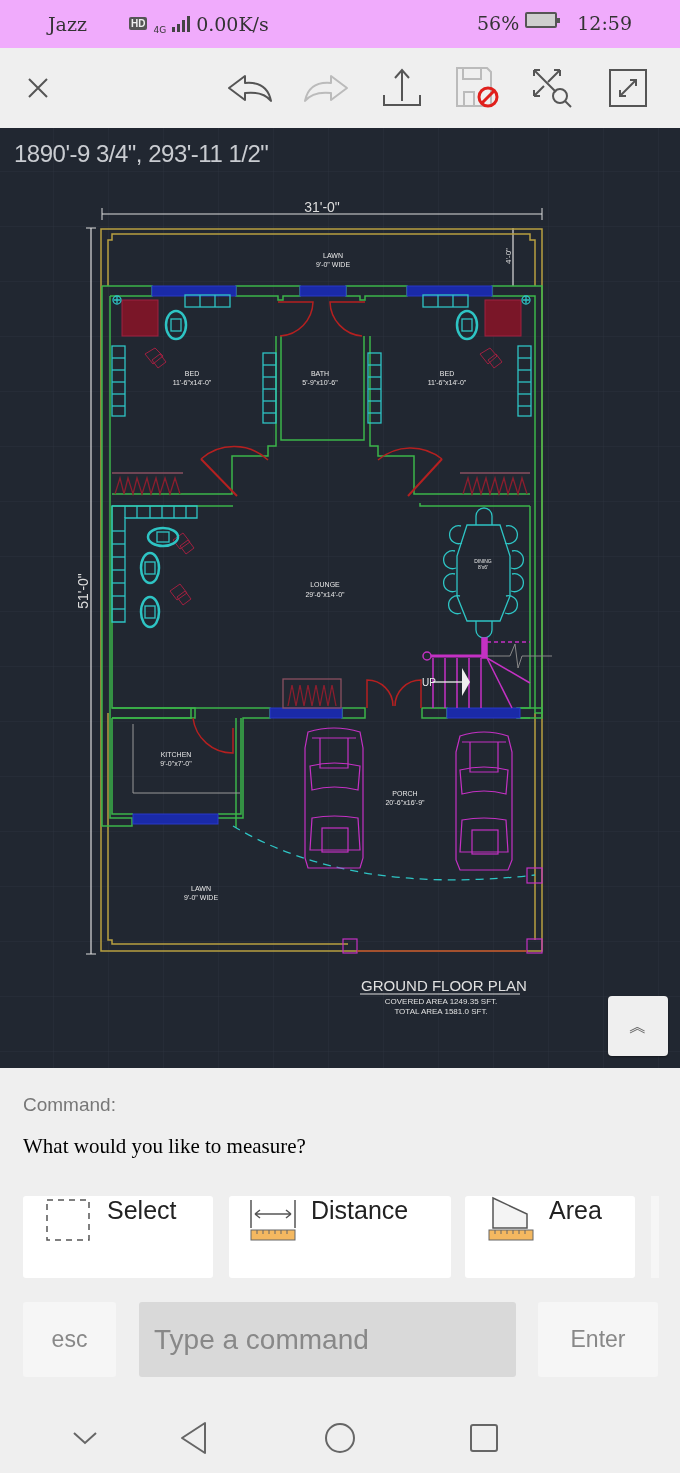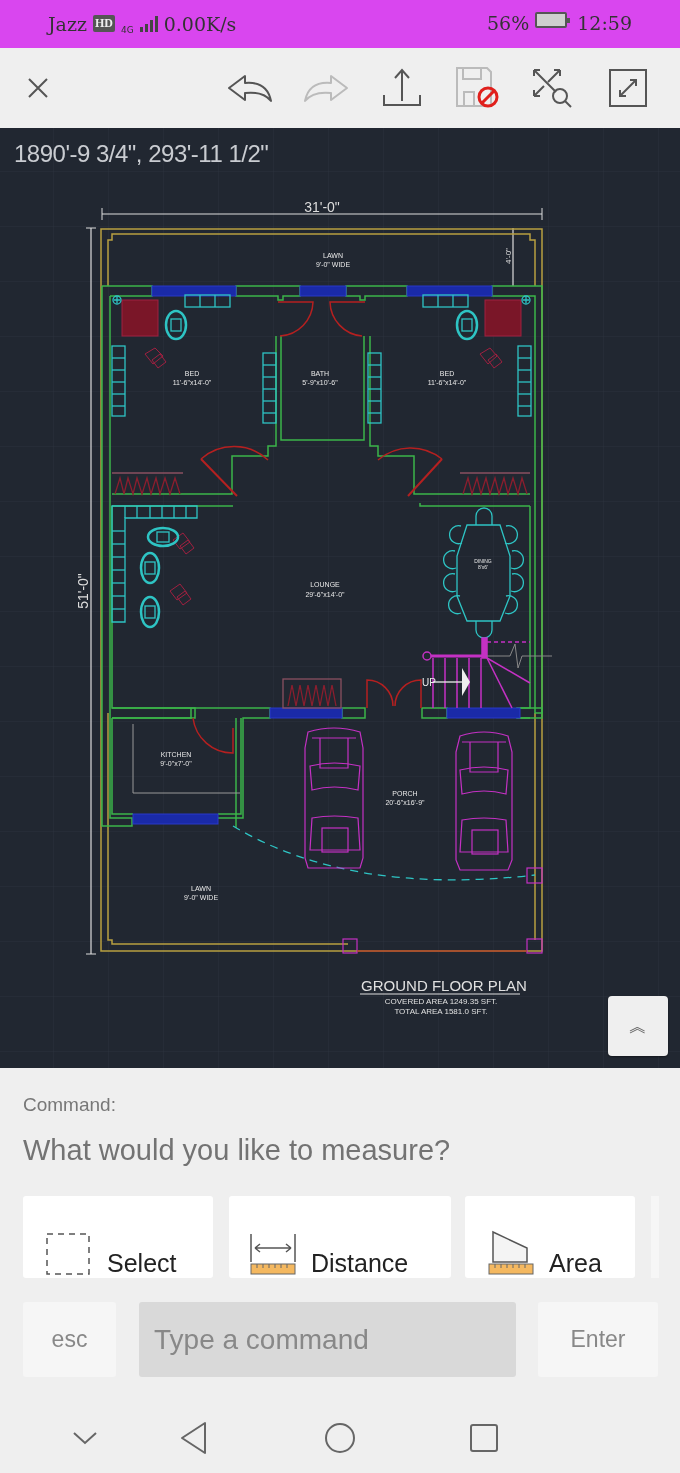--- a/index.html
+++ b/index.html
@@ -1,32 +1,32 @@
 <!DOCTYPE html>
 <html><head>
 <meta charset="utf-8">
 <style>
   * { box-sizing: border-box; margin: 0; padding: 0; }
   html, body { width: 680px; height: 1473px; overflow: hidden; background: #efefef; font-family: "DejaVu Sans", sans-serif; }
-  .status-bar { position: absolute; left: 0; top: 0; width: 680px; height: 48px; background: #d946ef; color: #333; font-family: "DejaVu Serif", serif; font-size: 19px; padding-left: 48px; }
+  .status-bar { position: absolute; left: 0; top: 0; width: 680px; height: 48px; background: #f0abfc; color: #333; font-family: "DejaVu Serif", serif; font-size: 19px; padding-left: 48px; }
   .status-left { position: absolute; left: 48px; top: 12px; display: flex; align-items: center; gap: 6px; }
   .status-right { position: absolute; right: 48px; top: 12px; display: flex; gap: 6px; }
-  .hd-badge { background: #555; color: #eee; font-size: 12px; font-family: Liberation Serif, serif; font-weight: bold; padding: 1px 2px; border-radius: 2px; }
+  .hd-badge { background: #555; color: #eee; font-size: 10px; font-family: Liberation Sans, sans-serif; font-weight: bold; padding: 1px 2px; border-radius: 2px; margin-left: 36px; }
   .sig { font-size: 9px; font-family: "DejaVu Sans", sans-serif; line-height: 9px; margin-top: 14px; }
   .battery { width: 32px; height: 16px; border: 2px solid #555; border-radius: 2px; position: relative; background: #cfcfcf; }
   .battery::after { content: ""; position: absolute; right: -5px; top: 4px; width: 3px; height: 5px; background: #555; }
   .toolbar { position: absolute; left: 0; top: 48px; width: 680px; height: 80px; background: #efefef; }
   .tb-btn { position: absolute; top: 18px; width: 48px; height: 44px; display: flex; align-items: center; justify-content: center; cursor: pointer; }
   .canvas { position: absolute; left: 0; top: 128px; width: 680px; height: 940px; background: #212731; overflow: hidden; }
   .coords { position: absolute; left: 14px; top: 12px; color: #c9ccd1; font-family: "Liberation Sans", sans-serif; font-size: 24px; letter-spacing: -0.5px; }
   .collapse-btn { position: absolute; left: 608px; top: 868px; width: 60px; height: 60px; background: #efefef; border-radius: 4px; display: flex; align-items: center; justify-content: center; color: #666; font-size: 18px; box-shadow: 0 1px 2px rgba(0,0,0,.4); cursor: pointer; }
   .panel { position: absolute; left: 0; top: 1068px; width: 680px; height: 340px; background: #efefef; }
   .cmd-label { position: absolute; left: 23px; top: 26px; font-size: 19px; color: #777; font-family: "Liberation Sans", sans-serif; }
-  .cmd-prompt { position: absolute; left: 23px; top: 66px; font-size: 29px; color: #737373; font-family: Liberation Sans, sans-serif; }
-  .chip { position: absolute; top: 128px; height: 82px; background: #fff; border-radius: 3px; display: flex; align-items: flex-end; cursor: pointer; }
+  .cmd-prompt { position: absolute; left: 23px; top: 66px; font-size: 21px; color: #000000; font-family: Liberation Serif, serif; }
+  .chip { position: absolute; top: 128px; height: 82px; background: #fff; border-radius: 3px; display: flex; align-items: flex-start; cursor: pointer; }
   .chip-label { font-size: 25px; color: #222; font-family: "Liberation Sans", sans-serif; }
   .chip-peek { position: absolute; left: 651px; top: 128px; width: 8px; height: 82px; background: #f6f6f6; }
   .esc-btn { position: absolute; left: 23px; top: 234px; width: 93px; height: 75px; background: #f6f6f6; border-radius: 3px; display: flex; align-items: center; justify-content: center; color: #888; font-size: 23px; font-family: Liberation Sans, sans-serif; cursor: pointer; }
   .cmd-input { position: absolute; left: 139px; top: 234px; width: 377px; height: 75px; background: #d9d9d9; border: none; border-radius: 3px; padding-left: 15px; font-size: 28px; color: #c2410c; font-family: "Liberation Sans", sans-serif; outline: none; }
   .cmd-input::placeholder { color: #888; }
   .enter-btn { position: absolute; left: 538px; top: 234px; width: 120px; height: 75px; background: #f6f6f6; border-radius: 3px; display: flex; align-items: center; justify-content: center; color: #888; font-size: 23px; font-family: "Liberation Sans", sans-serif; cursor: pointer; }
   .navbar { position: absolute; left: 0; top: 1408px; width: 680px; height: 65px; background: #efefef; }
   .nav-btn { position: absolute; top: 8px; width: 48px; height: 44px; display: flex; align-items: center; justify-content: center; cursor: pointer; }
 </style>
 </head>
@@ -41,21 +41,21 @@
         <rect x="0" y="11" width="3" height="5" fill="#444"></rect>
         <rect x="5" y="8" width="3" height="8" fill="#444"></rect>
         <rect x="10" y="4" width="3" height="12" fill="#444"></rect>
         <rect x="15" y="0" width="3" height="16" fill="#444"></rect>
       </svg>
     <span style="margin-left:0">0.00K/s</span>
   </div>
   <div class="status-right">
     <span>56%</span>
     <div class="battery"></div>
-    <span style="margin-left:4px">12:59</span>
+    <span style="margin-left:14px">12:59</span>
   </div>
 </div>
 
 <div class="toolbar">
   <div class="tb-btn" style="left:14px">
     <svg width="22" height="22" viewBox="0 0 22 22">
         <path d="M2 2 L20 20 M20 2 L2 20" stroke="#555" stroke-width="2"></path>
       </svg>
   </div>
   <div class="tb-btn" style="left:226px">

